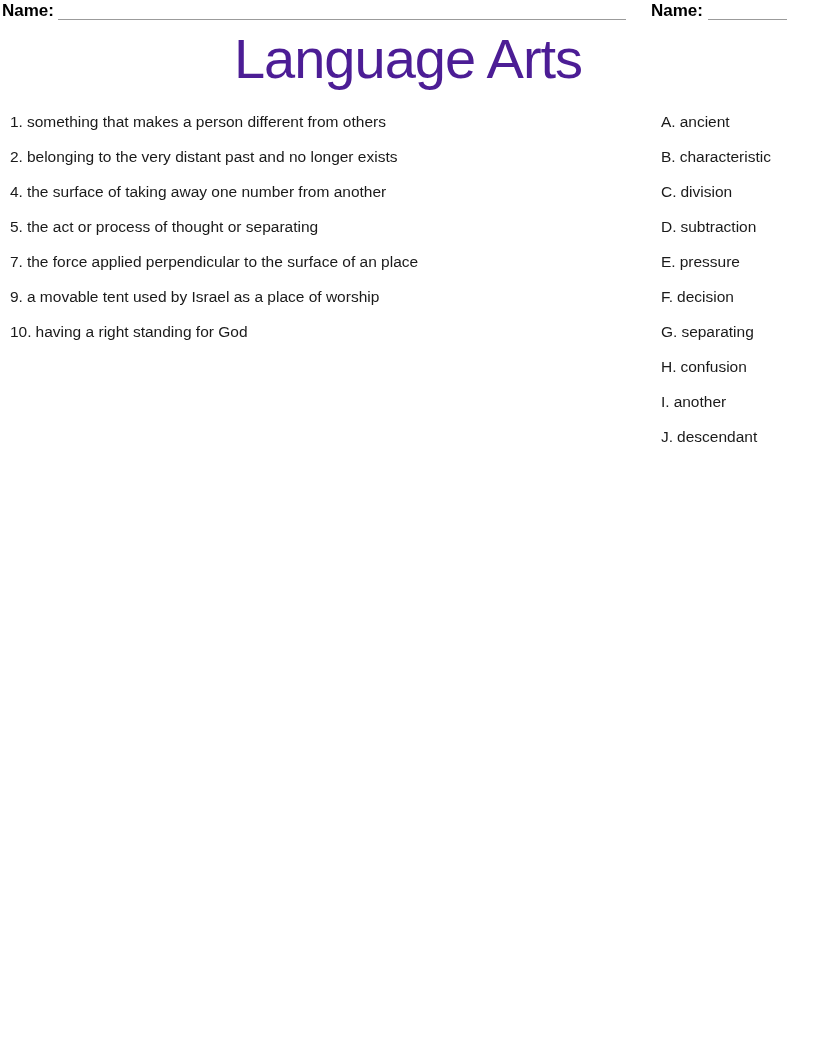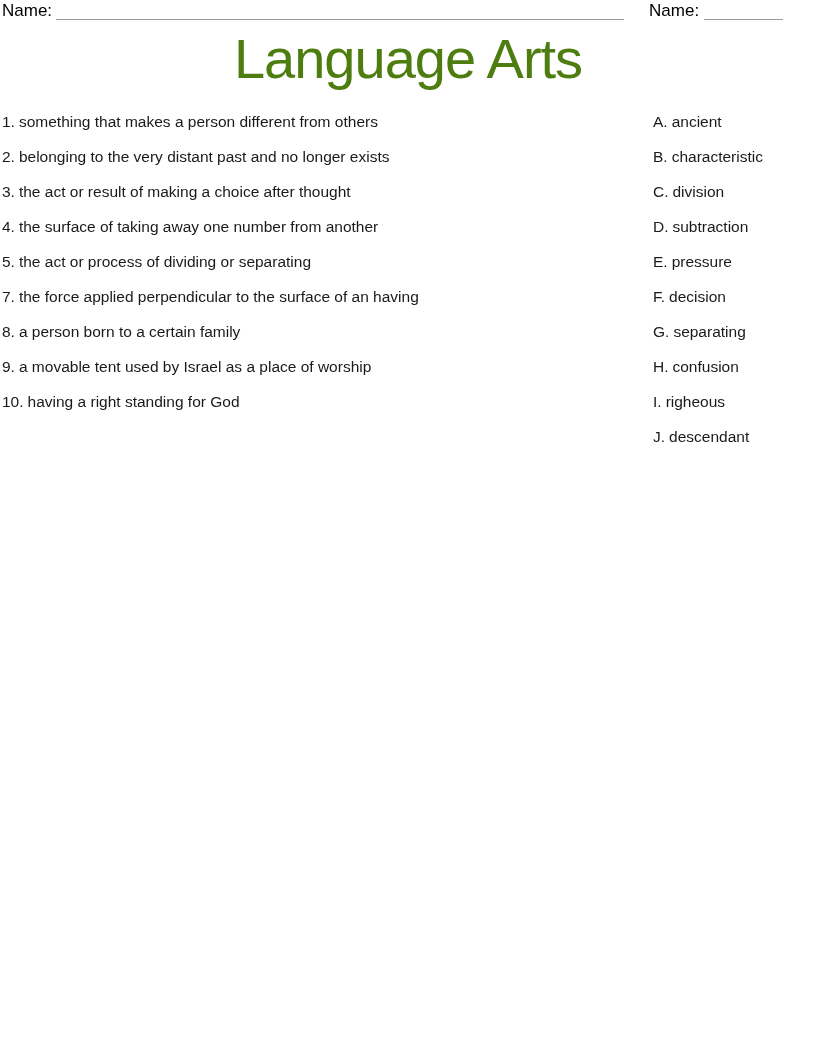--- a/index.html
+++ b/index.html
@@ -25,20 +25,21 @@
     align-items: flex-end;
     padding: 2px 0 0 2px;
     height: 20px;
     box-sizing: border-box;
   }
   .hdr-label {
     font-size: 17px;
     color: #000000;
     line-height: 18px;
     white-space: nowrap;
+    font-weight: bold;
   }
   .blank-line {
     display: inline-block;
     border-bottom: 1px solid #9b9b9b;
     height: 16px;
     box-sizing: border-box;
   }
   .name-line {
     width: 568px;
     margin-left: 4px;
@@ -48,29 +49,29 @@
     width: 79px;
     margin-left: 5px;
   }
   
   .title {
     margin: 6px 0 0 0;
     font-size: 56px;
     font-weight: 400;
     letter-spacing: -1px;
     text-align: center;
-    color: #4d7c0f;
+    color: #4c1d95;
     line-height: 66px;
     font-family: "Liberation Sans", "DejaVu Sans", sans-serif;
   }
   
   .match-area {
     display: flex;
     margin-top: 21px;
-    padding-left: 2px;
+    padding-left: 10px;
   }
   .questions-col { width: 651px; }
   .answers-col { flex: 1; }
   .row {
     font-size: 15.5px;
     line-height: 18px;
     height: 18px;
     margin-bottom: 17px;
     white-space: nowrap;
     color: #1a1a1a;
@@ -97,40 +98,34 @@
     <div class="questions-col">
 
         <div class="row">
           <span class="prefix">1.</span><span>something that makes a person different from others</span>
         </div>
 
         <div class="row">
           <span class="prefix">2.</span><span>belonging to the very distant past and no longer exists</span>
         </div>
 
-        <div class="row">
-          <span class="prefix">3.</span><span>the act or result of making a choice after thought</span>
-        </div>
 
         <div class="row">
           <span class="prefix">4.</span><span>the surface of taking away one number from another</span>
         </div>
 
         <div class="row">
-          <span class="prefix">5.</span><span>the act or process of dividing or separating</span>
+          <span class="prefix">5.</span><span>the act or process of thought or separating</span>
         </div>
 
 
         <div class="row">
-          <span class="prefix">7.</span><span>the force applied perpendicular to the surface of an having</span>
+          <span class="prefix">7.</span><span>the force applied perpendicular to the surface of an place</span>
         </div>
 
-        <div class="row">
-          <span class="prefix">8.</span><span>a person born to a certain family</span>
-        </div>
 
         <div class="row">
           <span class="prefix">9.</span><span>a movable tent used by Israel as a place of worship</span>
         </div>
 
         <div class="row">
           <span class="prefix">10.</span><span>having a right standing for God</span>
         </div>
       </div>
 
@@ -162,21 +157,21 @@
 
         <div class="row">
           <span class="prefix">G.</span><span>separating</span>
         </div>
 
         <div class="row">
           <span class="prefix">H.</span><span>confusion</span>
         </div>
 
         <div class="row">
-          <span class="prefix">I.</span><span>righeous</span>
+          <span class="prefix">I.</span><span>another</span>
         </div>
 
         <div class="row">
           <span class="prefix">J.</span><span>descendant</span>
         </div>
       </div>
 
   </div>
 
 </div>

